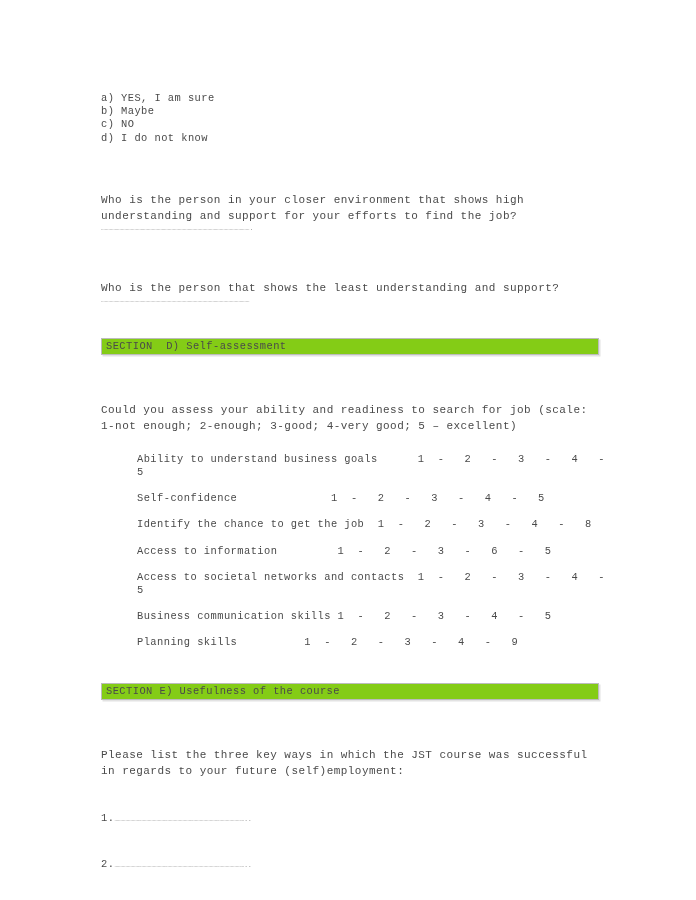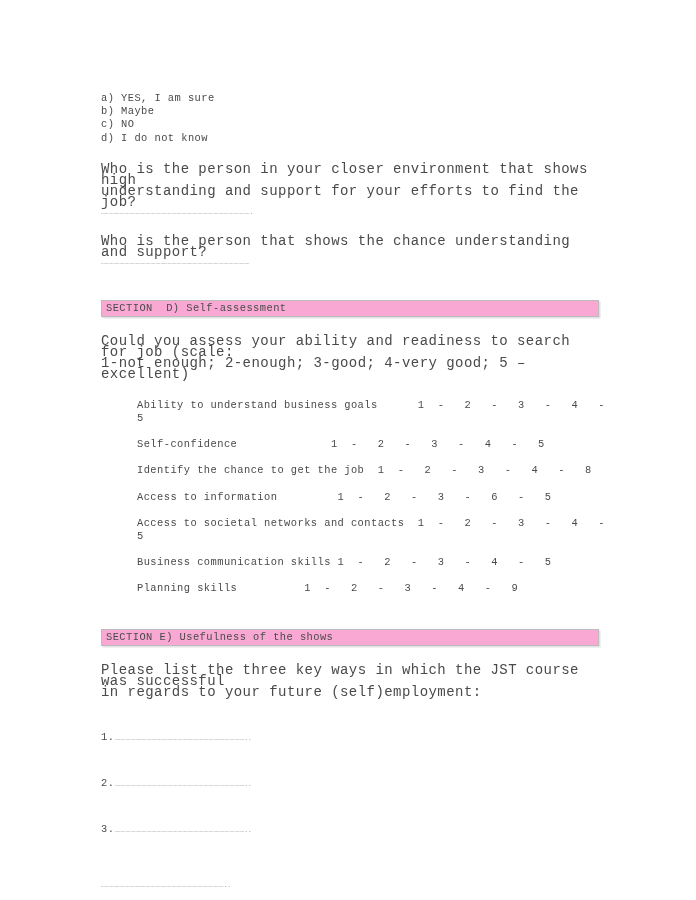--- a/index.html
+++ b/index.html
@@ -33,25 +33,26 @@
 
   
   .line {
     font-size: 10.4px;
     line-height: 13.2px;
     letter-spacing: 0.45px;
     white-space: pre;
     color: #4a4a4a;
   }
   .para {
-    font-size: 14px;
-    line-height: 11px;
+    font-size: 11px;
+    line-height: 16px;
     letter-spacing: 0.45px;
     color: #4a4a4a;
     white-space: pre-wrap;
+    margin-top: 28px;
   }
   .gap-sm { height: 13px; }
   .gap-md { height: 19px; }
   .gap-lg { height: 26px; }
   .gap-xl { height: 33px; }
 
   
   .dots {
     font-size: 6.2px;
     line-height: 9px;
@@ -74,21 +75,21 @@
     flex: none;
   }
   .dots-row .dots {
     padding-bottom: 1px;
   }
 
   
   .section-box {
     border: 1px solid #bcbcbc;
     box-shadow: 1.5px 1.5px 0 0 #e2e2e2;
-    background: #f9a8d4;
+    background: #84cc16;
     height: 17px;
     width: 498px;
     box-sizing: border-box;
     display: flex;
     align-items: center;
     padding-left: 4px;
   }
   .section-box .section-title {
     font-size: 10.4px;
     line-height: 12px;
@@ -121,21 +122,21 @@
     </div>
 
     <div class="gap-md"></div>
 
     <div class="para">Who is the person in your closer environment that shows high
 understanding and support for your efforts to find the job?</div>
     <div class="dots">………………………………………………………………………………………………………….</div>
 
     <div class="gap-md"></div>
 
-    <div class="para">Who is the person that shows the chance understanding and support?</div>
+    <div class="para">Who is the person that shows the least understanding and support?</div>
     <div class="dots">…………………………………………………………………………………………………………</div>
 
     <div class="gap-xl"></div>
 
     <div class="section-box">
       <span class="section-title">SECTION  D) Self-assessment</span>
     </div>
 
     <div class="gap-md"></div>
 
@@ -180,21 +181,21 @@
 
       <div>
         <div class="scale-row">Planning skills          1  -   2   -   3   -   4   -   9</div>
       </div>
 
     </div>
 
     <div class="gap-xl"></div>
 
     <div class="section-box">
-      <span class="section-title">SECTION E) Usefulness of the shows</span>
+      <span class="section-title">SECTION E) Usefulness of the course</span>
     </div>
 
     <div class="gap-md"></div>
 
     <div class="para">Please list the three key ways in which the JST course was successful
 in regards to your future (self)employment:</div>
 
     <div class="gap-xl"></div>
 
     <div>

